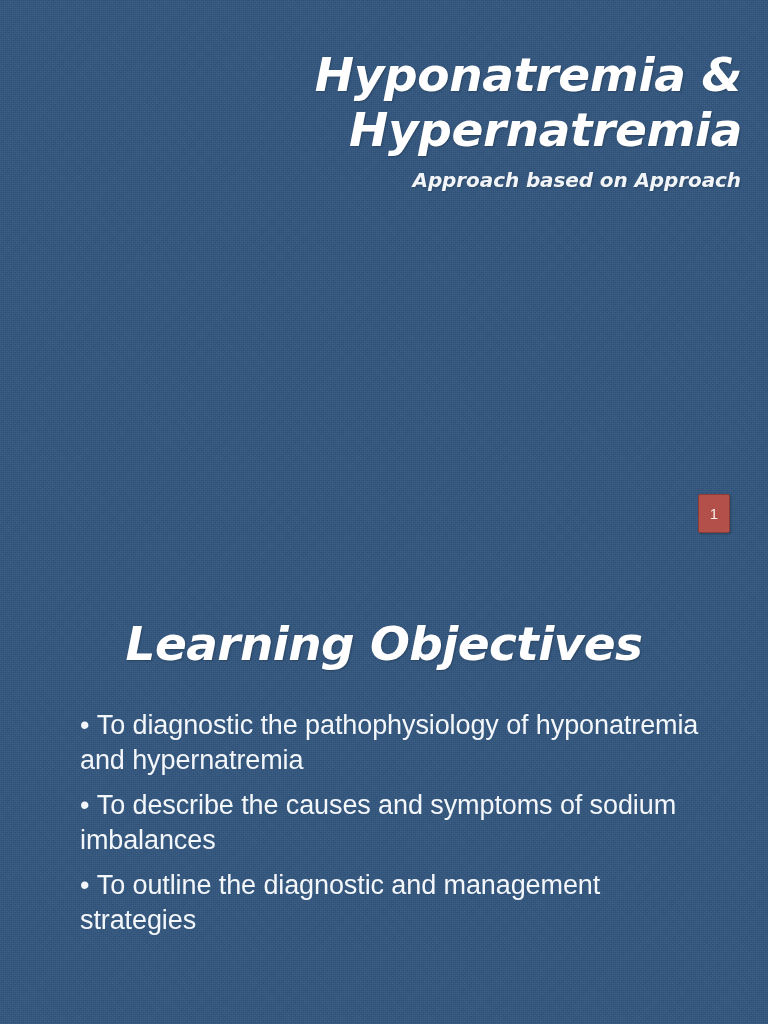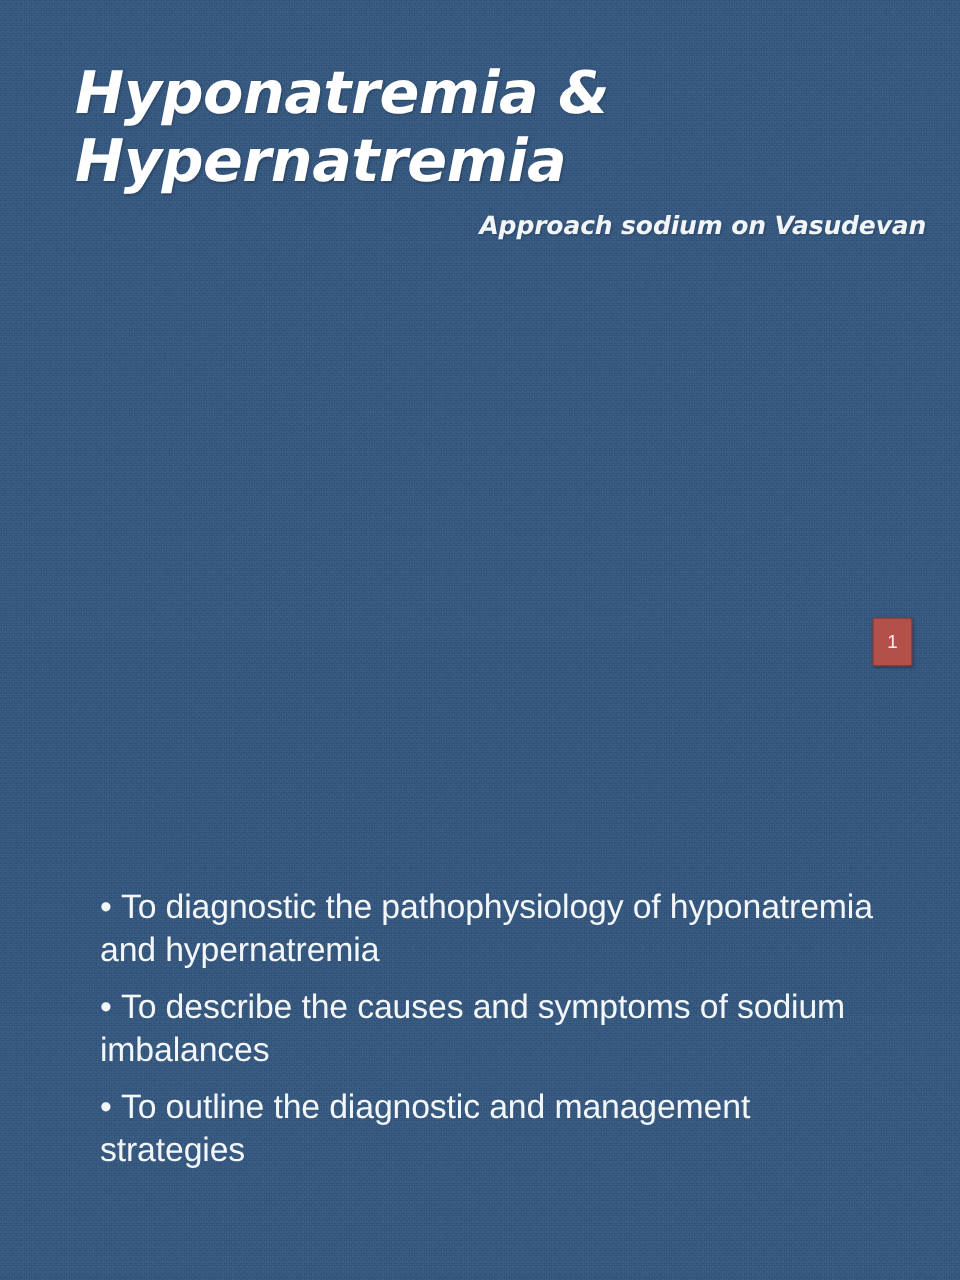--- a/index.html
+++ b/index.html
@@ -38,21 +38,21 @@
   #slide-title {
     top: 0;
     height: 576px;
   }
 
   .title-block {
     position: absolute;
     left: 60px;
     top: 47px;
     width: 682px;
-    text-align: left;
+    text-align: right;
   }
 
   .deck-title {
     font-family: "DejaVu Sans", sans-serif;
     font-size: 47px;
     font-weight: bold;
     font-style: italic;
     color: #ffffff;
     line-height: 1.18;
     letter-spacing: -0.4px;
@@ -145,28 +145,29 @@
 
 <div id="deck">
 
   <section class="slide" id="slide-title">
 
     <div class="title-block">
       <h1 class="deck-title">Hyponatremia &amp;
 Hypernatremia</h1>
     </div>
 
-    <div class="deck-subtitle">Approach sodium on Vasudevan</div>
+    <div class="deck-subtitle">Approach based on Approach</div>
 
     <div class="page-badge">1</div>
 
   </section>
 
   <section class="slide" id="slide-objectives">
 
+    <div class="section-heading">Learning Objectives</div>
 
     <ul class="bullet-list">
       <li class="bullet-item">To diagnostic the pathophysiology of hyponatremia and hypernatremia</li>
       <li class="bullet-item">To describe the causes and symptoms of sodium imbalances</li>
       <li class="bullet-item">To outline the diagnostic and management strategies</li>
     </ul>
 
   </section>
 
 </div>

